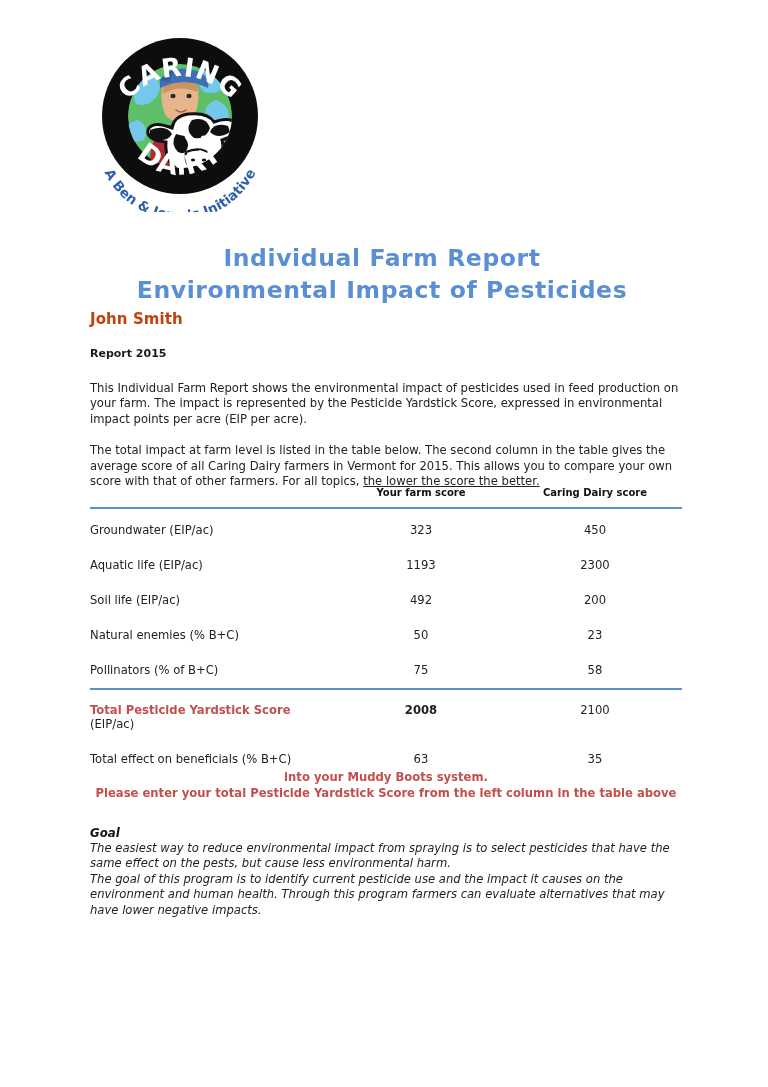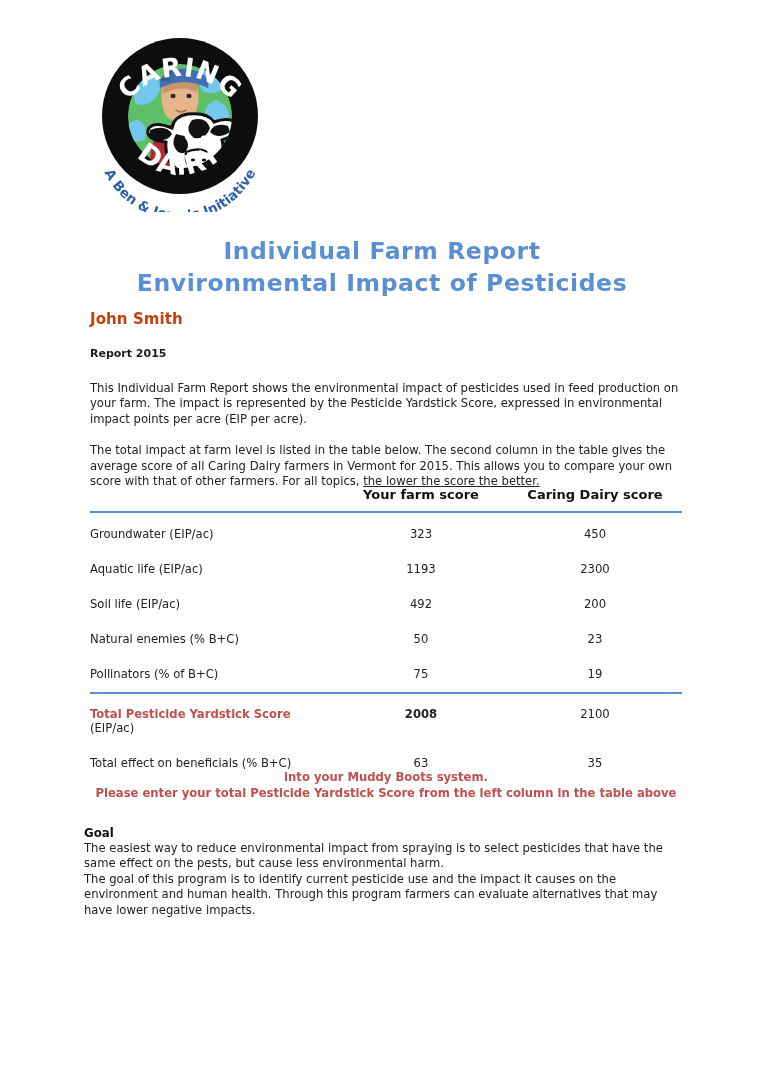--- a/index.html
+++ b/index.html
@@ -30,21 +30,21 @@
     top: 34px;
     width: 176px;
     height: 178px;
   }
   .logo-svg { display: block; }
 
   
   .title-block {
     position: absolute;
     left: 0;
-    top: 235px;
+    top: 242px;
     width: 764px;
     text-align: center;
   }
   .title-line {
     font-family: "DejaVu Sans", sans-serif;
     font-weight: bold;
     font-size: 23.5px;
     line-height: 32px;
     letter-spacing: 0.6px;
     color: #5b8fd4;
@@ -85,21 +85,21 @@
     left: 90px;
     top: 487px;
     width: 592px;
   }
   table.scores {
     width: 100%;
     border-collapse: collapse;
     font-size: 11.6px;
   }
   table.scores th {
-    font-size: 13px;
+    font-size: 10px;
     font-weight: bold;
     color: #111111;
     padding: 0 0 9px 0;
     text-align: center;
   }
   table.scores th.label-col {
     text-align: left;
     width: 244px;
   }
   table.scores th.c1 { width: 174px; }
@@ -144,23 +144,24 @@
     text-align: center;
     color: #c0504d;
     font-weight: bold;
     font-size: 11.6px;
     line-height: 15.6px;
   }
 
   
   .goal-block {
     position: absolute;
-    left: 84px;
+    left: 90px;
     top: 826px;
     width: 592px;
+    font-style: italic;
   }
   .goal-heading {
     font-size: 11.8px;
     font-weight: bold;
     color: #111111;
     margin: 0 0 1px 0;
   }
 </style>
 </head>
 <body>
@@ -269,21 +270,21 @@
           <td>200</td>
         </tr>
         <tr>
           <td class="label">Natural enemies (% B+C)</td>
           <td>50</td>
           <td>23</td>
         </tr>
         <tr>
           <td class="label">Pollinators (% of B+C)</td>
           <td>75</td>
-          <td>19</td>
+          <td>58</td>
         </tr>
       </tbody>
       <tbody class="total-rows">
         <tr>
           <td class="label">
             <span class="total-title">Total Pesticide Yardstick Score</span>
             <span class="total-sub">(EIP/ac)</span>
           </td>
           <td class="total-value">2008</td>
           <td>2100</td>

